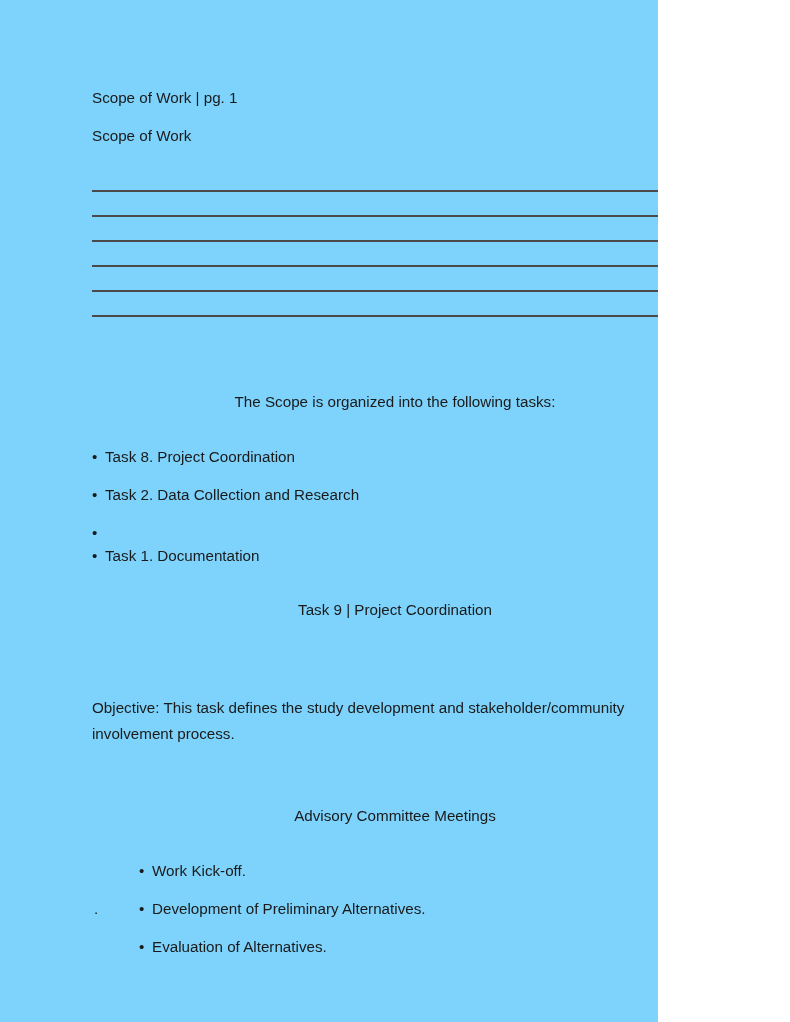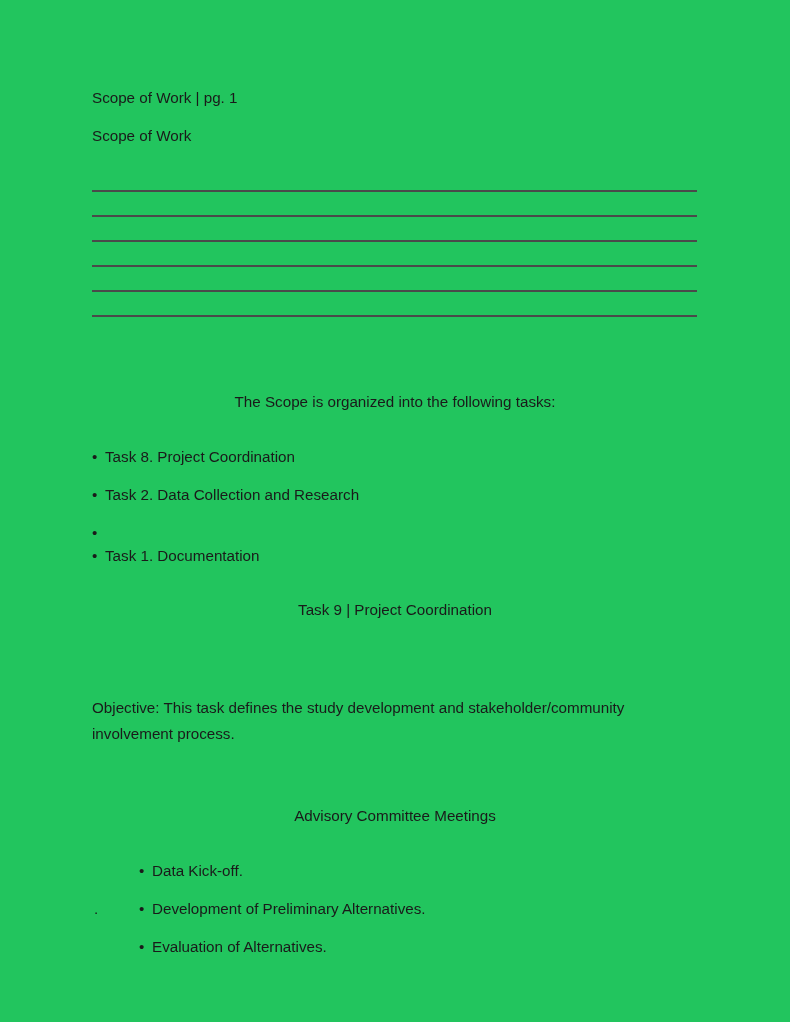--- a/index.html
+++ b/index.html
@@ -7,23 +7,23 @@
     margin: 0;
     padding: 0;
     background: #ffffff;
   }
   body {
     font-family: "Liberation Sans", sans-serif;
     color: #1a1a1a;
   }
   .page {
     position: relative;
-    width: 790px;
+    width: 658px;
     height: 1022px;
-    background: #22c55e;
+    background: #7dd3fc;
     overflow: hidden;
     box-sizing: border-box;
   }
   .content {
     position: absolute;
     left: 92px;
     top: 90px;
     width: 606px;
   }
 
@@ -191,21 +191,21 @@
 
 
     <div class="para-gap"></div>
 
     <div class="para b">Advisory Committee Meetings</div>
 
     <div class="para-gap"></div>
 
     <div class="bullet-l2">
       <span class="bullet-mark">•</span>
-      <span>Data Kick-off.</span>
+      <span>Work Kick-off.</span>
     </div>
 
     <div class="para-gap"></div>
 
     <div class="bullet-l2">
       <span class="stray-dot">.</span>
       <span class="bullet-mark">•</span>
       <span>Development of Preliminary Alternatives.</span>
     </div>
 

